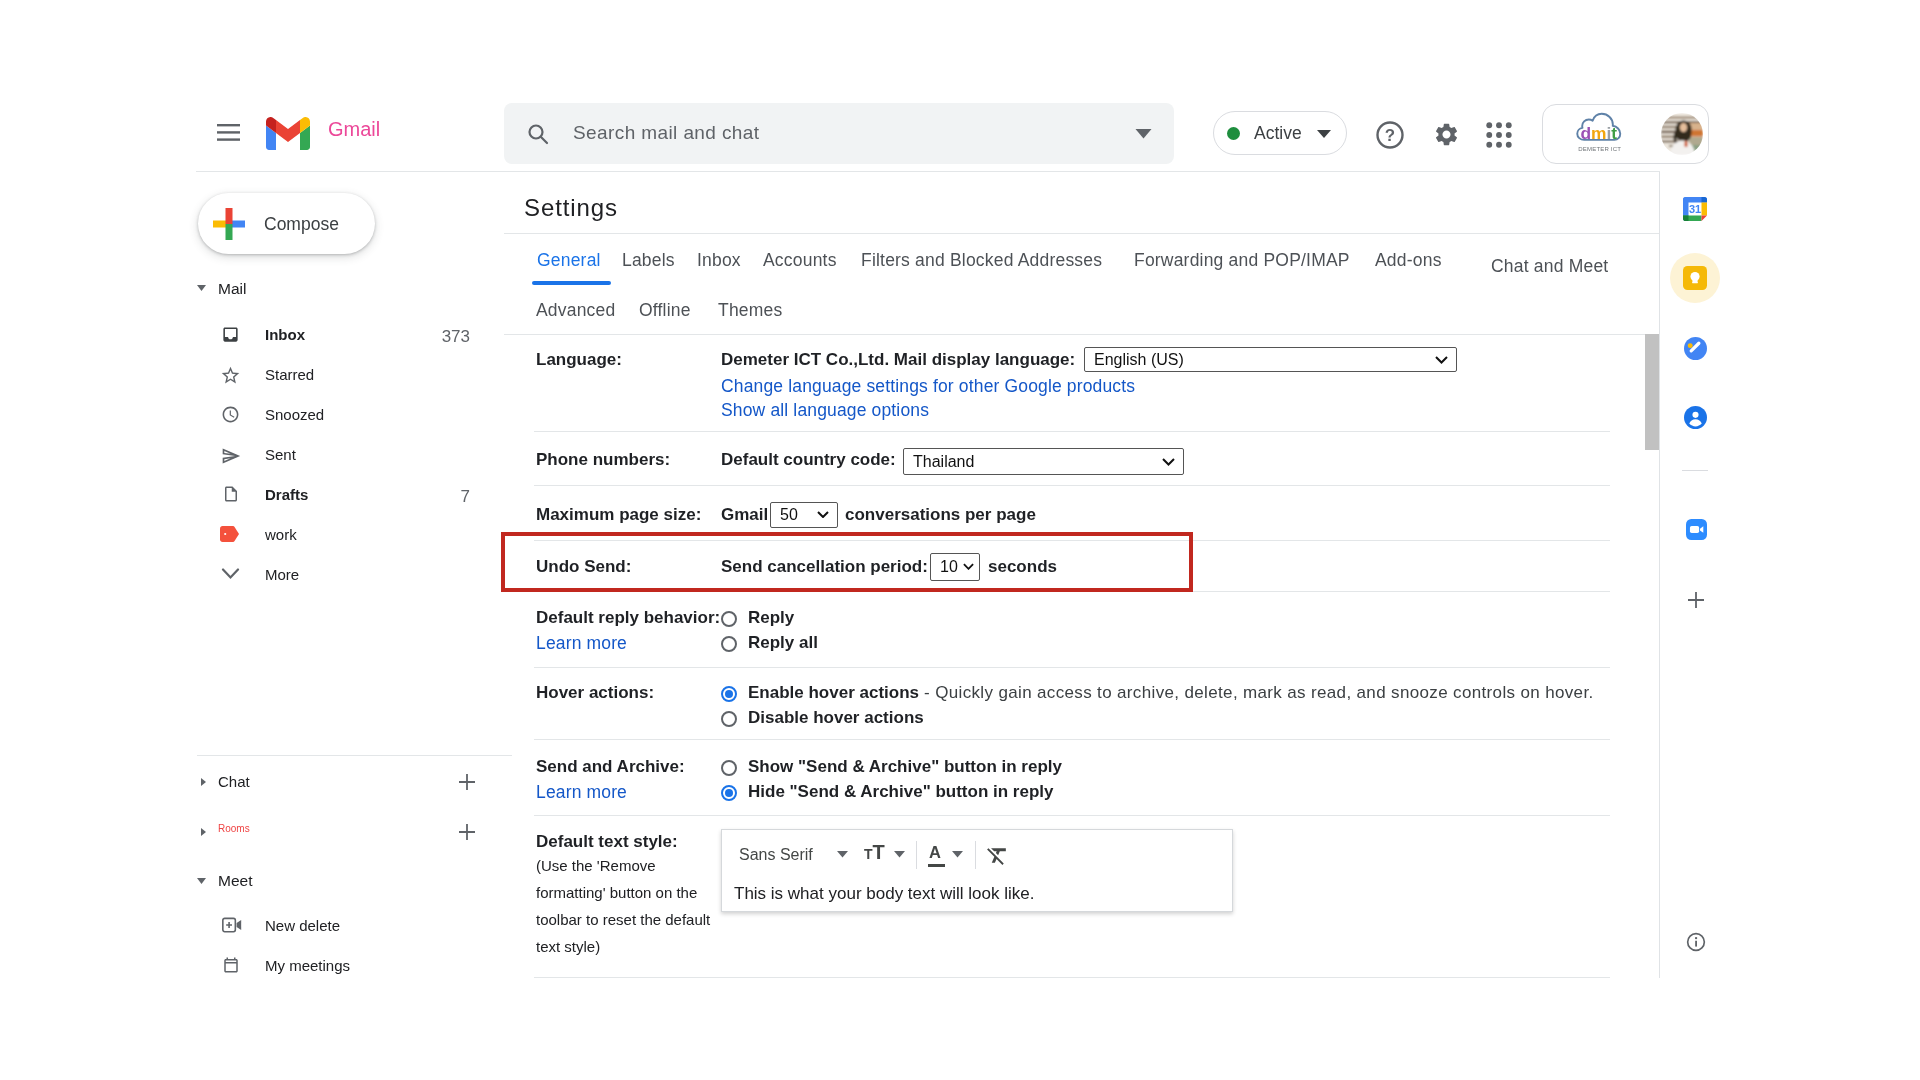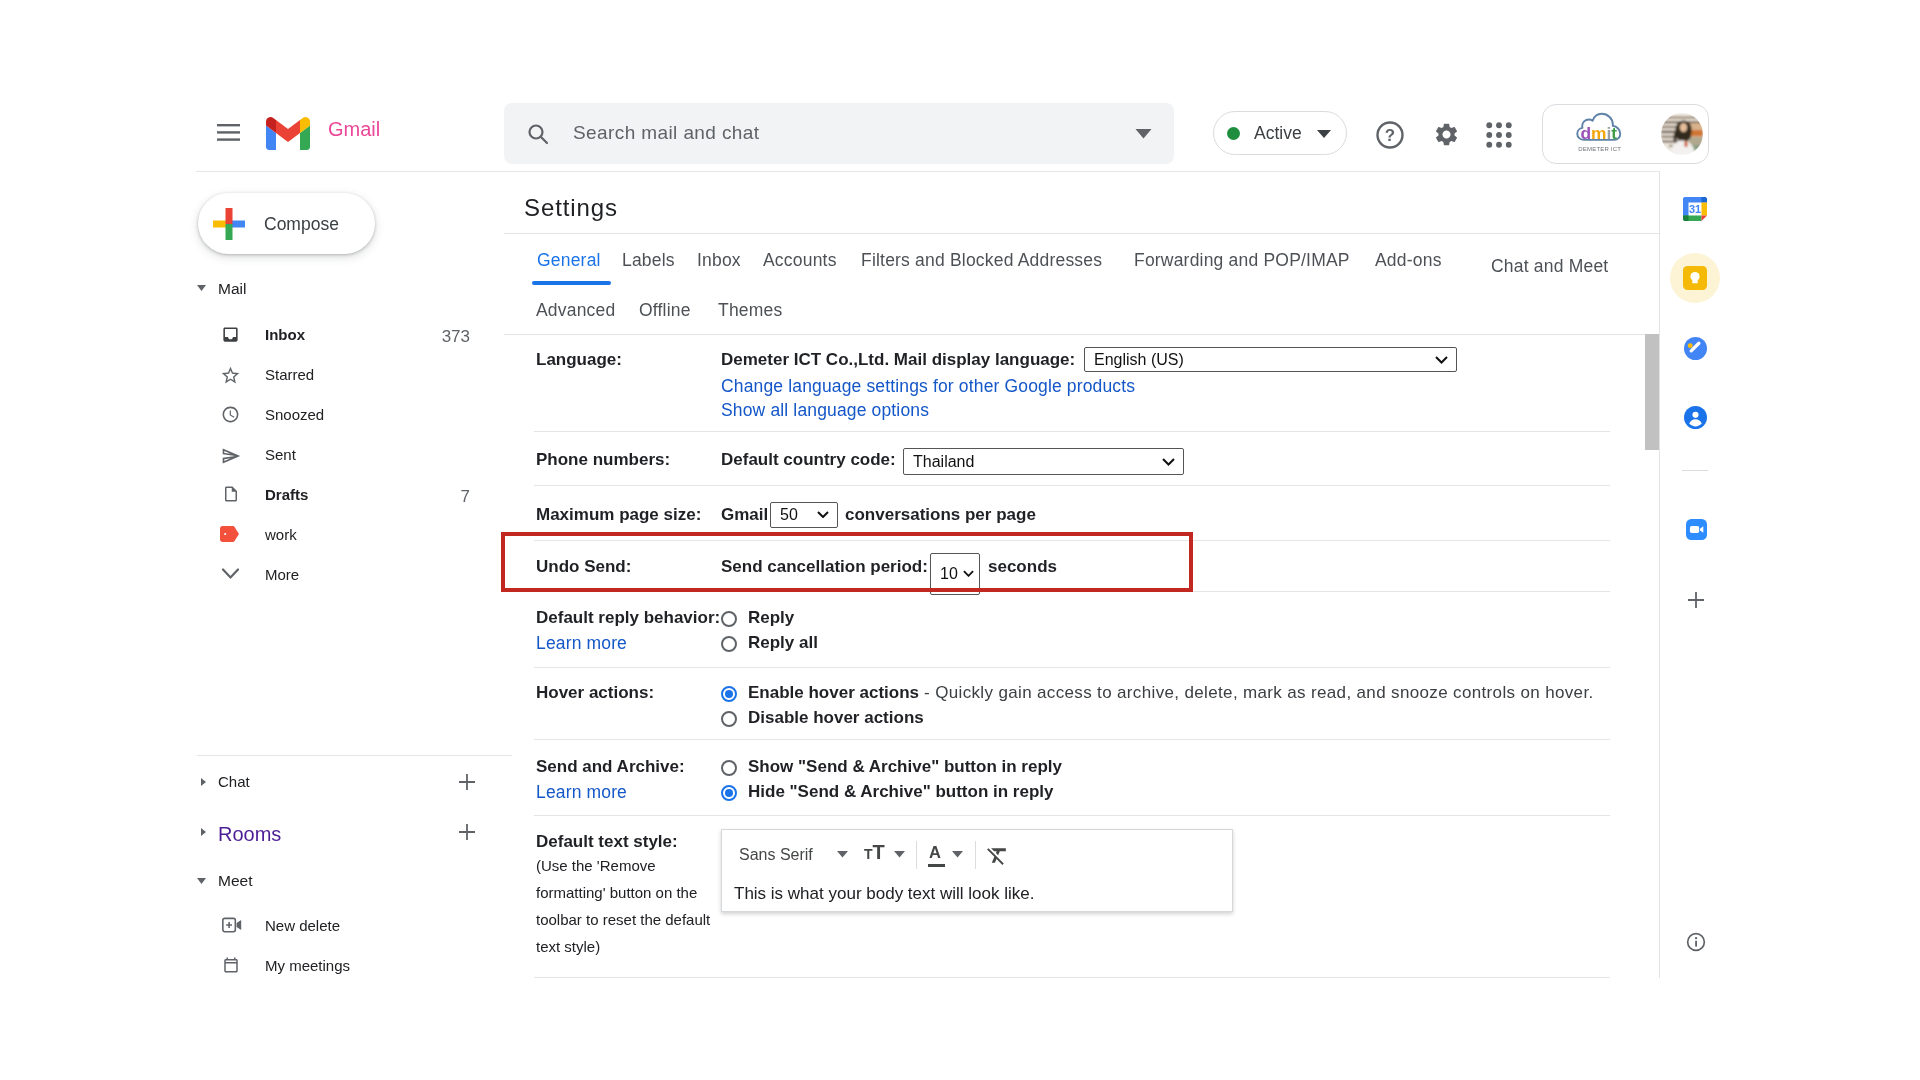--- a/index.html
+++ b/index.html
@@ -167,21 +167,21 @@
 <svg class="abs" style="left:201px;top:778px" width="5" height="8" viewBox="0 0 5 8">
     <path d="M0 0l5 4-5 4z" fill="#5f6368"></path>
   </svg>
 <div class="abs" style="left:218px;top:773px;font-size:15px;font-weight:500;color:#202124;">Chat</div>
 <svg class="abs" style="left:459px;top:774px" width="16" height="16" viewBox="0 0 16 16">
     <path d="M8 0v16M0 8h16" stroke="#5f6368" stroke-width="1.8"></path>
   </svg>
 <svg class="abs" style="left:201px;top:828px" width="5" height="8" viewBox="0 0 5 8">
     <path d="M0 0l5 4-5 4z" fill="#5f6368"></path>
   </svg>
-<div class="abs" style="left:218px;top:823px;font-size:20px;font-weight:500;color:#4c1d95;">Rooms</div>
+<div class="abs" style="left:218px;top:823px;font-size:10px;font-weight:500;color:#ef4444;">Rooms</div>
 <svg class="abs" style="left:459px;top:824px" width="16" height="16" viewBox="0 0 16 16">
     <path d="M8 0v16M0 8h16" stroke="#5f6368" stroke-width="1.8"></path>
   </svg>
 <svg class="abs" style="left:197px;top:878px" width="9" height="6" viewBox="0 0 9 6">
     <path d="M0 0h9L4.5 6z" fill="#5f6368"></path>
   </svg>
 <div class="abs" style="left:218px;top:872px;font-size:15.5px;font-weight:500;color:#202124;">Meet</div>
 
 <svg class="abs" style="left:222px;top:917px" width="20" height="16" viewBox="0 0 24 18">
   <rect x="1" y="1" width="15" height="16" rx="2.2" fill="none" stroke="#5f6368" stroke-width="1.9"></rect>
@@ -240,21 +240,21 @@
 <div class="lbl" style="top:505px;">Maximum page size:</div>
 <div class="abs bval" style="left:721px;top:505px;">Gmail</div>
 <div class="sel" style="left:770px;top:502px;width:68px;height:26px;">50
   <svg width="12" height="7" viewBox="0 0 12 7">
       <path d="M1 1l5 5 5-5" fill="none" stroke="#111" stroke-width="2"></path>
     </svg></div>
 <div class="abs bval" style="left:845px;top:505px;">conversations per page</div>
 
 <div class="lbl" style="top:557px;">Undo Send:</div>
 <div class="abs bval" style="left:721px;top:557px;">Send cancellation period:</div>
-<div class="sel" style="left:930px;top:553px;width:50px;height:42px;">10
+<div class="sel" style="left:930px;top:553px;width:50px;height:28px;">10
   <svg style="right:5px" width="11" height="7" viewBox="0 0 12 7">
       <path d="M1 1l5 5 5-5" fill="none" stroke="#111" stroke-width="2"></path>
     </svg></div>
 <div class="abs bval" style="left:988px;top:557px;">seconds</div>
 <div class="abs" style="left:501px;top:532px;width:692px;height:60px;border:4px solid #c1281f;box-sizing:border-box;"></div>
 
 <div class="lbl" style="top:608px;">Default reply behavior:</div>
 <div class="lnk" style="left:536px;top:633px;">Learn more</div>
 <div class="radio" style="left:721px;top:611px;"></div>
 <div class="abs bval" style="left:748px;top:608px;">Reply</div>

